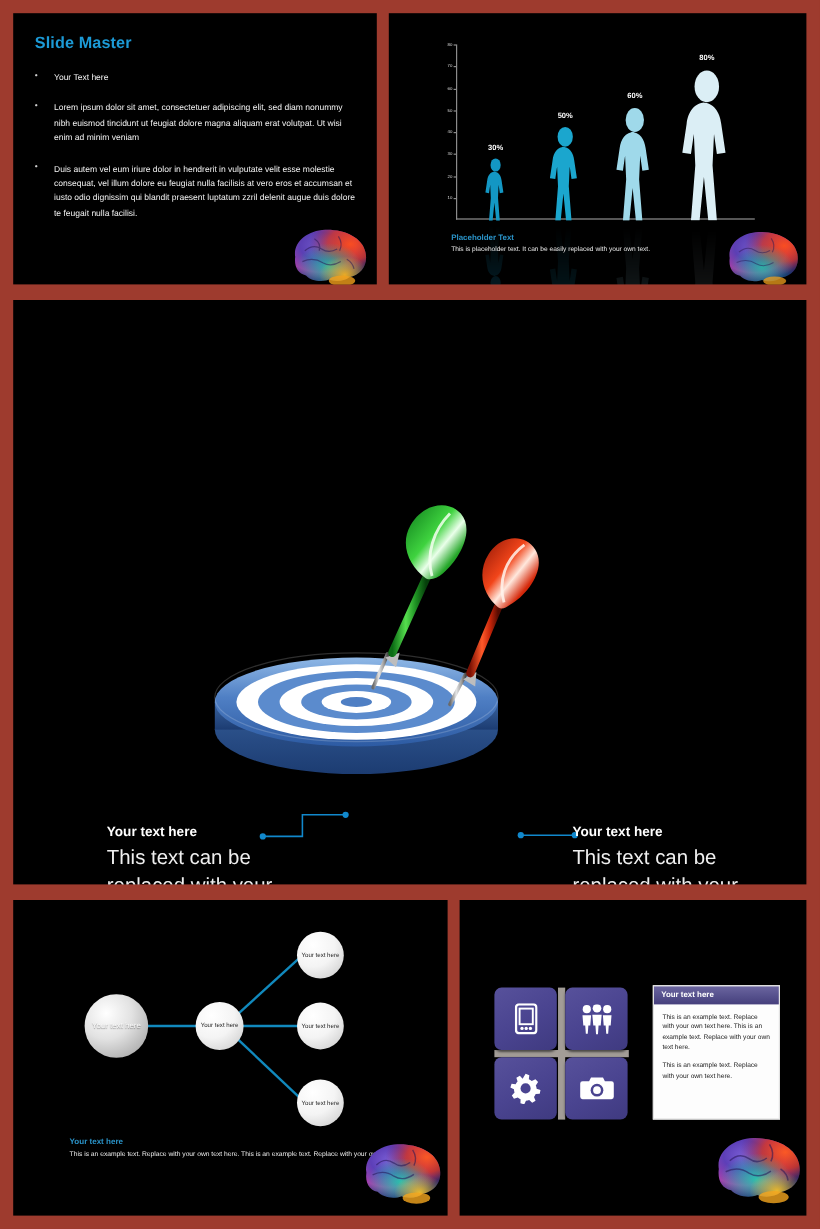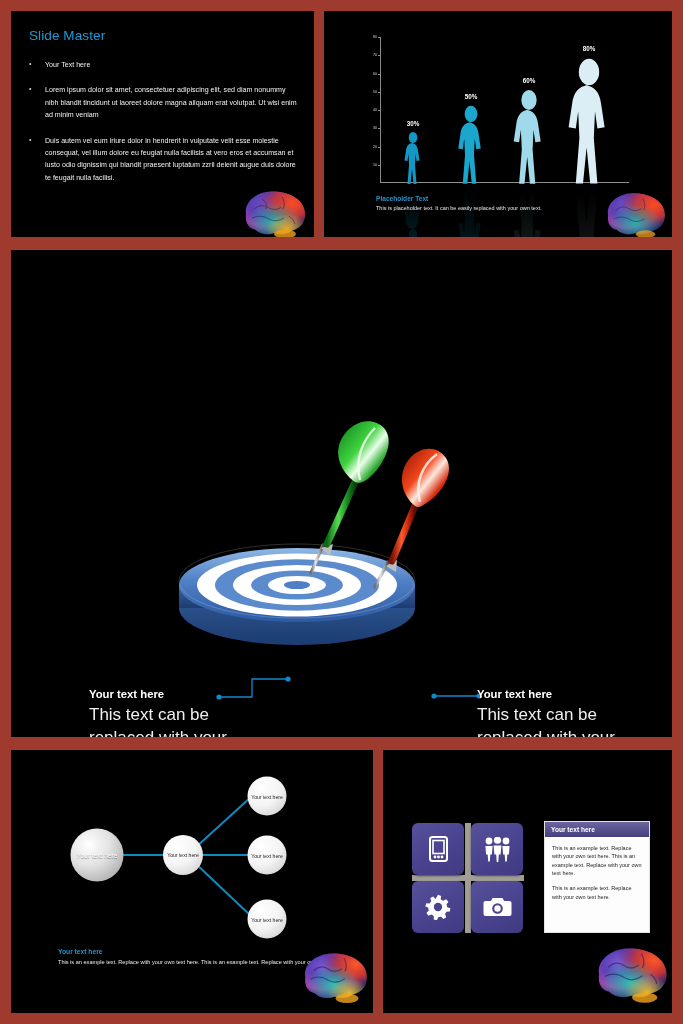--- a/index.html
+++ b/index.html
@@ -17,21 +17,21 @@
   .slide {
     position: absolute;
     background: #000;
     overflow: hidden;
   }
 
   
   #slide-master { left: 11px; top: 11px; width: 303px; height: 226px; }
   .sm-title {
     position: absolute; left: 18px; top: 17px;
-    font-size: 13.5px; font-weight: normal; color: #1c9ad6;
+    font-size: 13.5px; font-weight: bold; color: #1c9ad6;
     letter-spacing: .1px;
   }
   .sm-bullets { position: absolute; left: 14px; top: 48px; right: 14px; }
   .sm-bullet {
     position: relative;
     padding-left: 20px;
     color: #f2f2f2;
     font-size: 7.1px;
     line-height: 1.75;
     margin-bottom: 13px;
@@ -158,21 +158,21 @@
 </style>
 </head>
 <body>
 
 <div class="page">
 
   <div class="slide" id="slide-master">
     <div class="sm-title">Slide Master</div>
     <div class="sm-bullets">
       <div class="sm-bullet">Your Text here</div>
-      <div class="sm-bullet">Lorem ipsum dolor sit amet, consectetuer adipiscing elit, sed diam nonummy nibh blandit tincidunt ut laoreet dolore magna aliquam erat volutpat. Ut wisi enim ad minim veniam</div>
+      <div class="sm-bullet">Lorem ipsum dolor sit amet, consectetuer adipiscing elit, sed diam nonummy nibh euismod tincidunt ut feugiat dolore magna aliquam erat volutpat. Ut wisi enim ad minim veniam</div>
       <div class="sm-bullet">Duis autem vel eum iriure dolor in hendrerit in vulputate velit esse molestie consequat, vel illum dolore eu feugiat nulla facilisis at vero eros et accumsan et iusto odio dignissim qui blandit praesent luptatum zzril delenit augue duis dolore te feugait nulla facilisi.</div>
     </div>
 
     <div class="brain" style="left:228px; top:176px; width:70px; height:52px;">
       <svg width="70" height="52" viewBox="0 0 140 104">
         <defs>
           <radialGradient id="bg1a" cx="35%" cy="32%" r="72%">
             <stop offset="0%" stop-color="#6f58c9"></stop>
             <stop offset="38%" stop-color="#5b3fb4"></stop>
             <stop offset="70%" stop-color="#9b3fa8"></stop>

